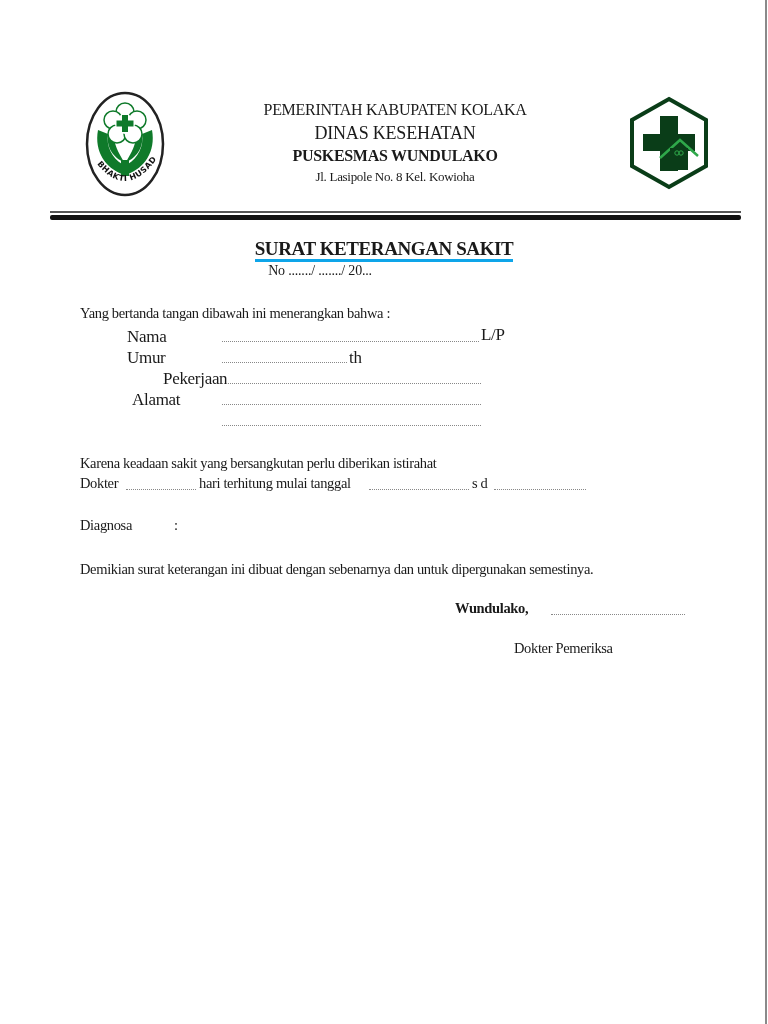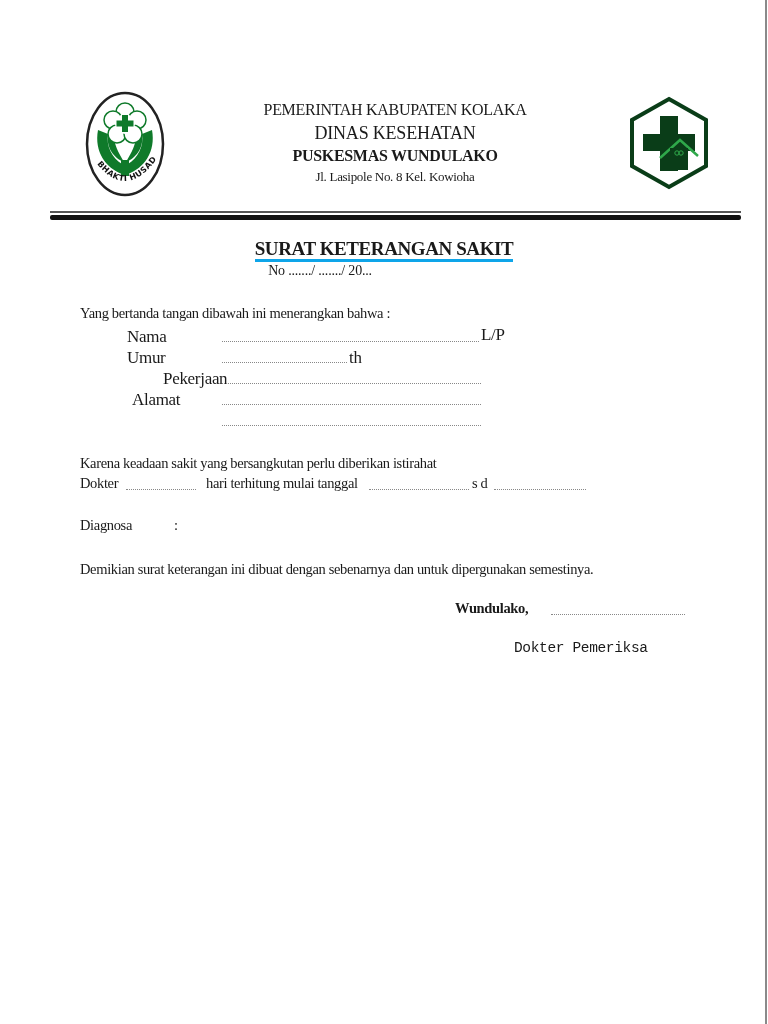--- a/index.html
+++ b/index.html
@@ -99,25 +99,25 @@
 <div class="lbl" style="left:127px; top:369px;margin-left:36px;">Pekerjaan</div>
 <div class="dots" style="left:222px; top:383px; width:259px;"></div>
 
 <div class="lbl" style="left:132px; top:390px;">Alamat</div>
 <div class="dots" style="left:222px; top:404px; width:259px;"></div>
 <div class="dots" style="left:222px; top:425px; width:259px;"></div>
 
 <div class="p" style="left:80px; top:455px;">Karena keadaan sakit yang bersangkutan perlu diberikan istirahat</div>
 <div class="p" style="left:80px; top:475px;">Dokter</div>
 <div class="dots" style="left:126px; top:489px; width:70px;"></div>
-<div class="p" style="left:206px; top:475px;">hari terhitung mulai tanggal</div>
+<div class="p" style="left:199px; top:475px;">hari terhitung mulai tanggal</div>
 <div class="dots" style="left:369px; top:489px; width:100px;"></div>
 <div class="p" style="left:472px; top:475px;">s d</div>
 <div class="dots" style="left:494px; top:489px; width:92px;"></div>
 
 <div class="p" style="left:80px; top:517px;">Diagnosa</div>
 <div class="p" style="left:174px; top:517px;">:</div>
 
 <div class="p" style="left:80px; top:561px;">Demikian surat keterangan ini dibuat dengan sebenarnya dan untuk dipergunakan semestinya.</div>
 
 <div class="p" style="left:455px; top:600px;font-weight:bold;">Wundulako,</div>
 <div class="dots" style="left:551px; top:614px; width:134px;"></div>
-<div class="p" style="left:514px; top:640px;font-family:Liberation Mono, monospace;">Dokter Pemeriksa</div>
+<div class="p" style="left:514px; top:640px;">Dokter Pemeriksa</div>
 
 </body></html>

